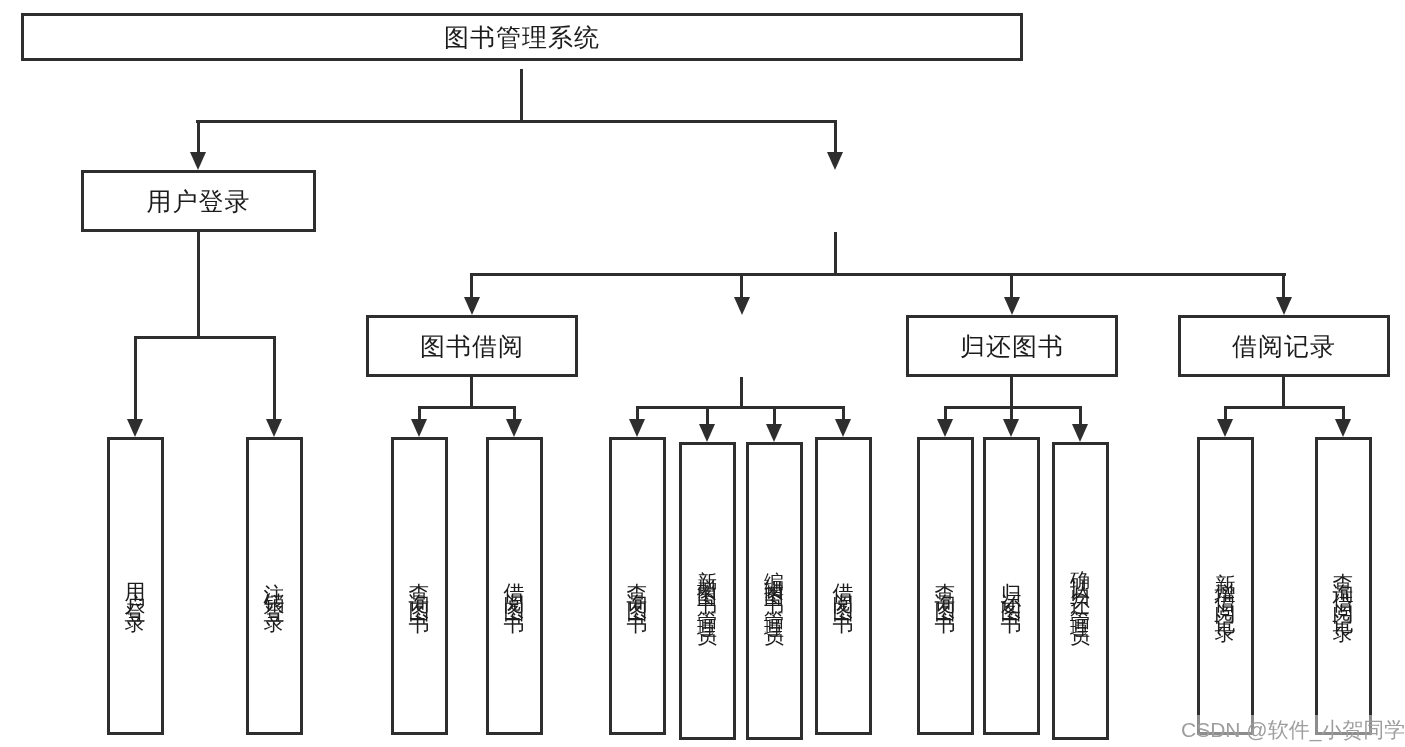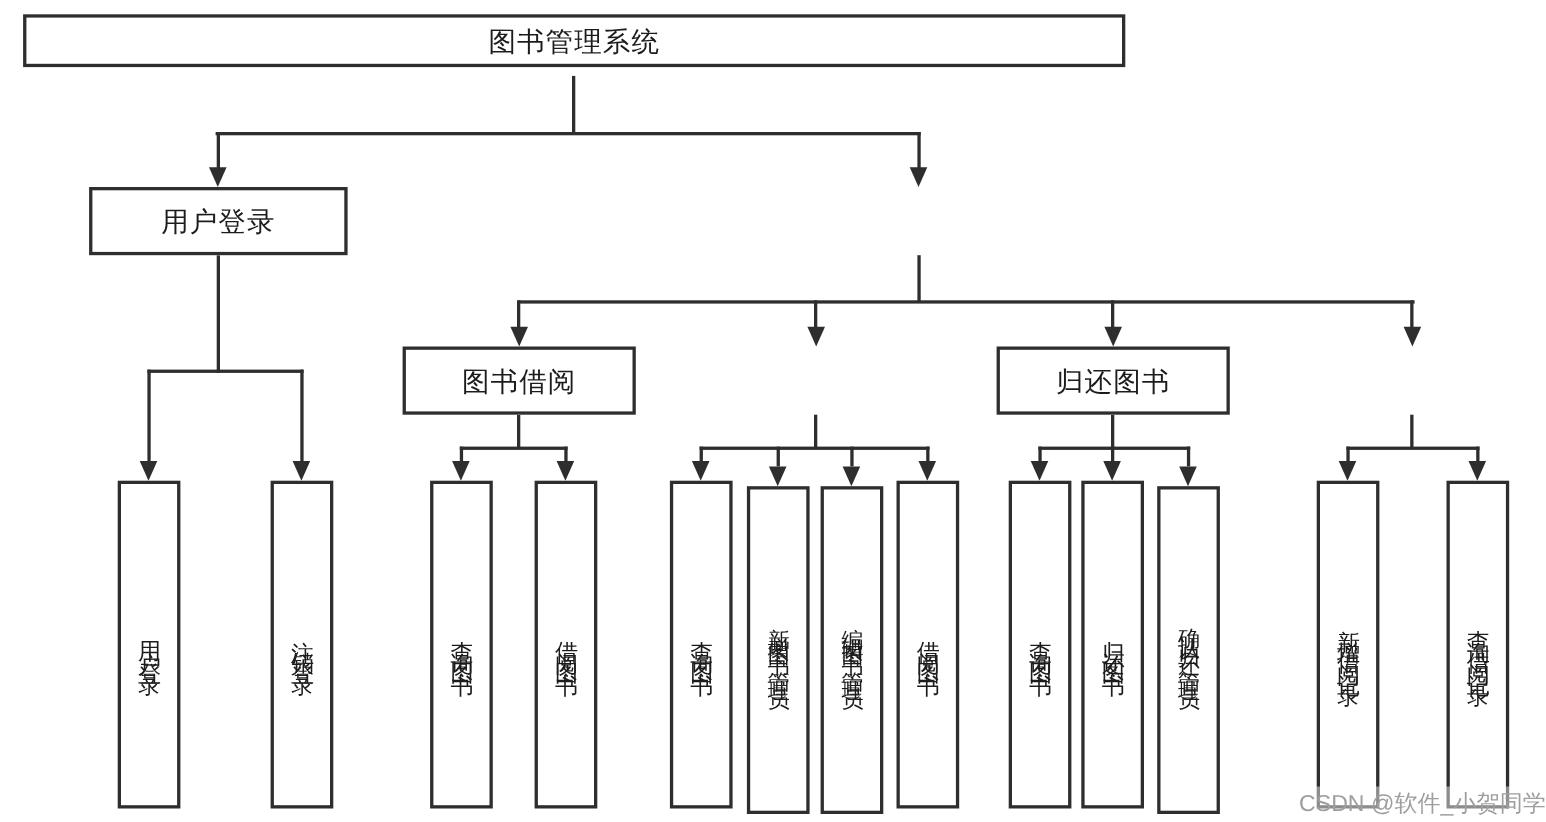--- a/index.html
+++ b/index.html
@@ -138,20 +138,21 @@
   <i class="ln" style="left:1342px;top:406px;width:3px;height:15px"></i>
   <i class="ar" style="left:1217px;top:419px"></i>
   <i class="ar" style="left:1335px;top:419px"></i>
 
   <div class="node hbox" style="left:21px;top:13px;width:1002px;height:48px">图书管理系统</div>
 
   <div class="node hbox" style="left:81px;top:170px;width:235px;height:62px">用户登录</div>
 
   <div class="node hbox" style="left:366px;top:315px;width:212px;height:62px">图书借阅</div>
   <div class="node hbox" style="left:906px;top:315px;width:212px;height:62px">归还图书</div>
+  <div class="node hbox" style="left:1178px;top:315px;width:212px;height:62px">借阅记录</div>
 
   <div class="node vbox" style="left:107px;top:437px;width:57px;height:298px">
     <span class="vtext">用户登录</span>
   </div>
   <div class="node vbox" style="left:246px;top:437px;width:57px;height:298px">
     <span class="vtext">注销登录</span>
   </div>
 
   <div class="node vbox" style="left:391px;top:437px;width:57px;height:298px">
     <span class="vtext">查询图书</span>

